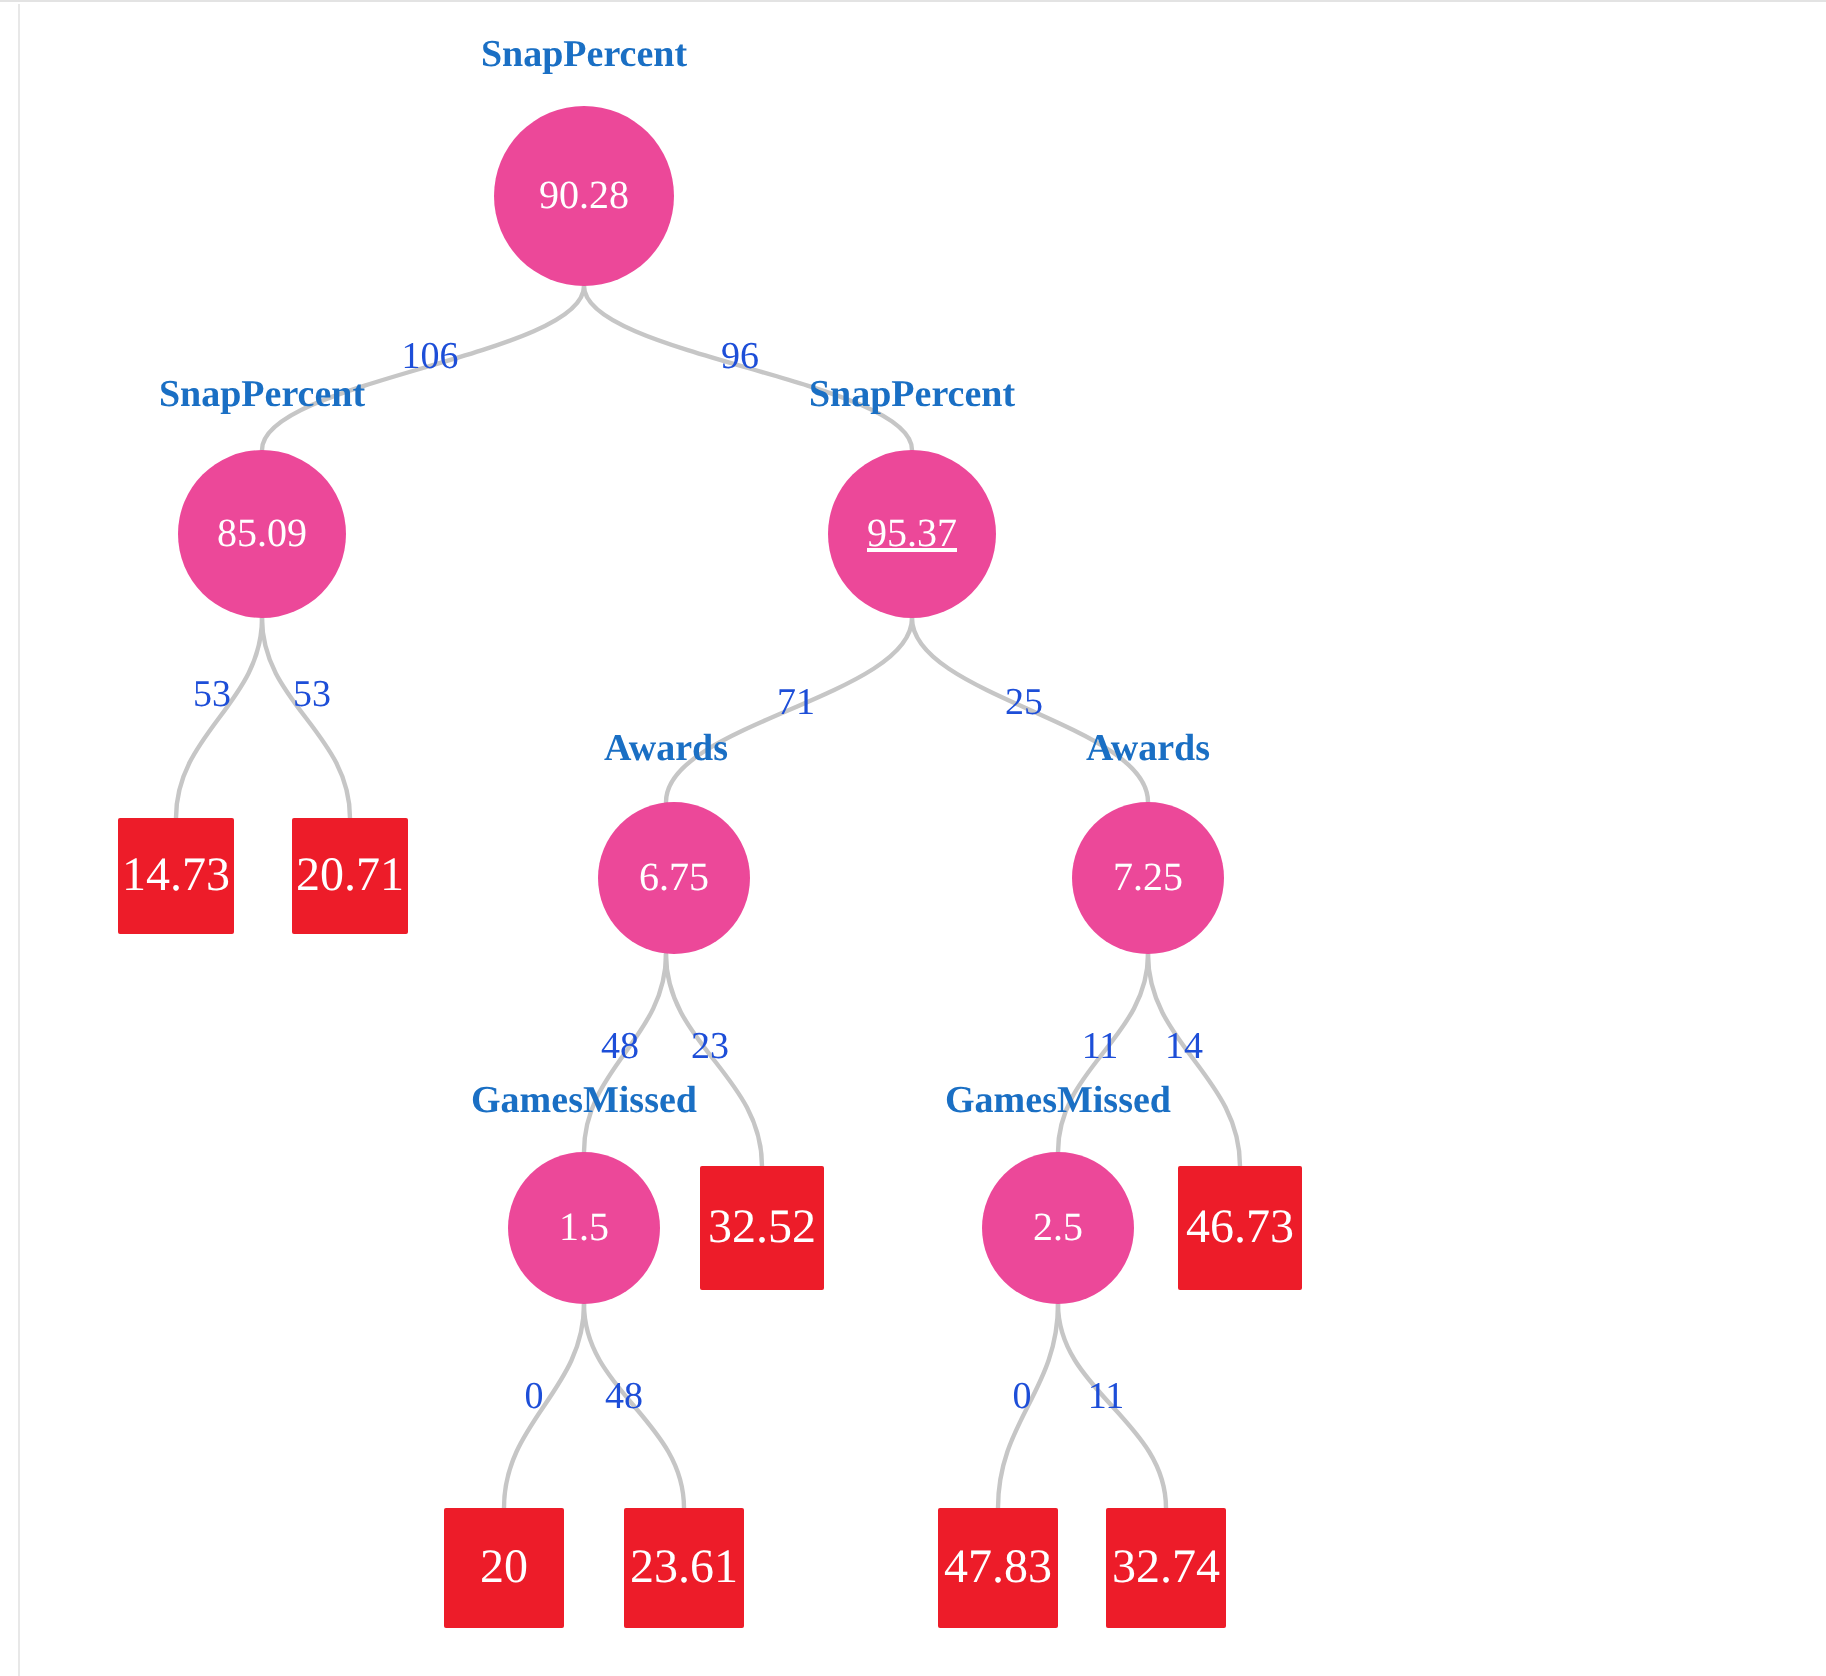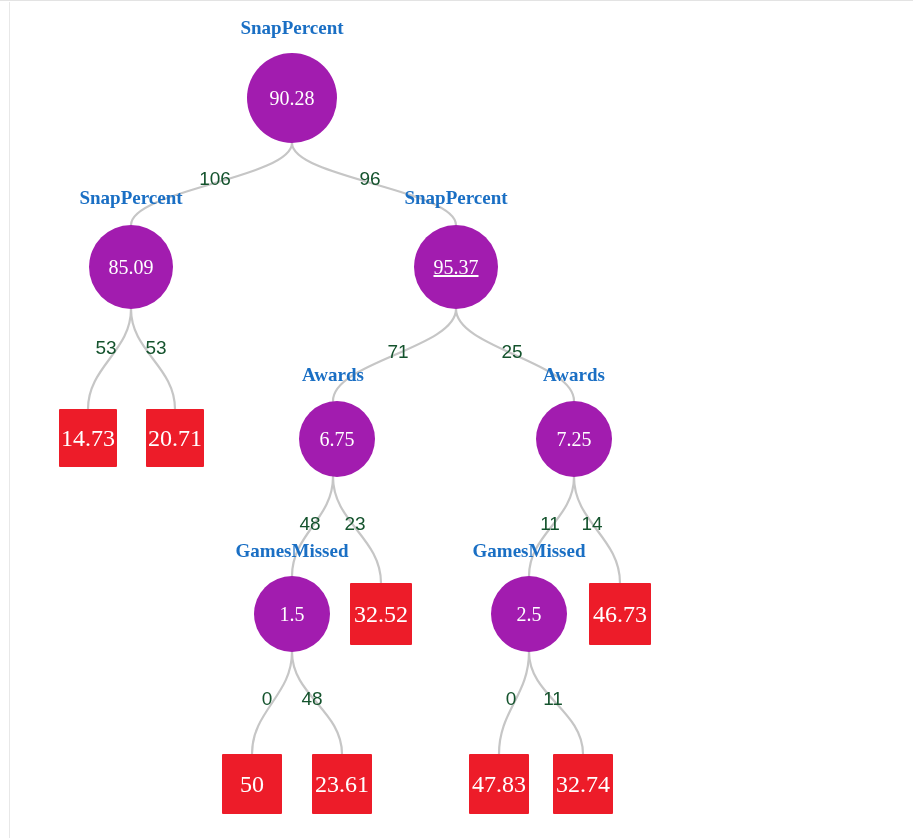--- a/index.html
+++ b/index.html
@@ -45,42 +45,42 @@
   .node {
     position: absolute;
     display: flex;
     align-items: center;
     justify-content: center;
     color: #ffffff;
     font-family: "Liberation Serif", "DejaVu Serif", serif;
     box-sizing: border-box;
   }
   .node.split {
-    background: #a21caf;
+    background: #ec4899;
     border-radius: 50%;
     font-size: 20px;
   }
   .node.leaf {
     background: #ed1c29;
     border-radius: 1px;
     font-size: 24px;
   }
   .node-title {
     position: absolute;
     color: #1a6fc4;
     font-family: "Liberation Serif", "DejaVu Serif", serif;
     font-size: 19px;
     font-weight: bold;
     white-space: nowrap;
     transform: translateX(-50%);
   }
   .edge-label {
     position: absolute;
-    color: #14532d;
-    font-family: Liberation Sans, sans-serif;
+    color: #1d4ed8;
+    font-family: Liberation Serif, serif;
     font-size: 19px;
     white-space: nowrap;
     transform: translate(-50%, -50%);
   }
 </style>
 </head>
 <body>
 
 <div id="page">
   <div id="left-rule"></div>
@@ -137,21 +137,21 @@
         <span>32.52</span>
       </div>
       <div class="node-title" style="left: 529px; top: 539px;">GamesMissed</div>
       <div class="node split" style="width: 76px; height: 76px; left: 491px; top: 575px;">
         <span>2.5</span>
       </div>
       <div class="node leaf" style="width: 62px; height: 62px; left: 589px; top: 582px;">
         <span>46.73</span>
       </div>
       <div class="node leaf" style="width: 60px; height: 60px; left: 222px; top: 753px;">
-        <span>50</span>
+        <span>20</span>
       </div>
       <div class="node leaf" style="width: 60px; height: 60px; left: 312px; top: 753px;">
         <span>23.61</span>
       </div>
       <div class="node leaf" style="width: 60px; height: 60px; left: 469px; top: 753px;">
         <span>47.83</span>
       </div>
       <div class="node leaf" style="width: 60px; height: 60px; left: 553px; top: 753px;">
         <span>32.74</span>
       </div>

